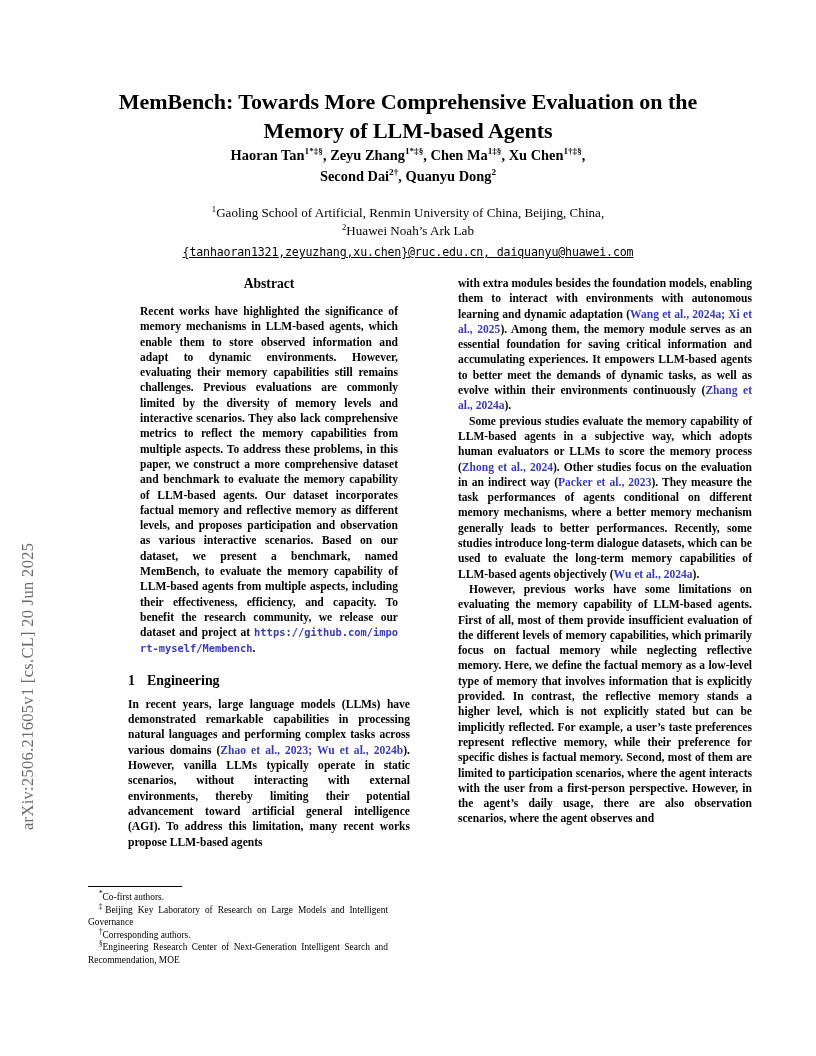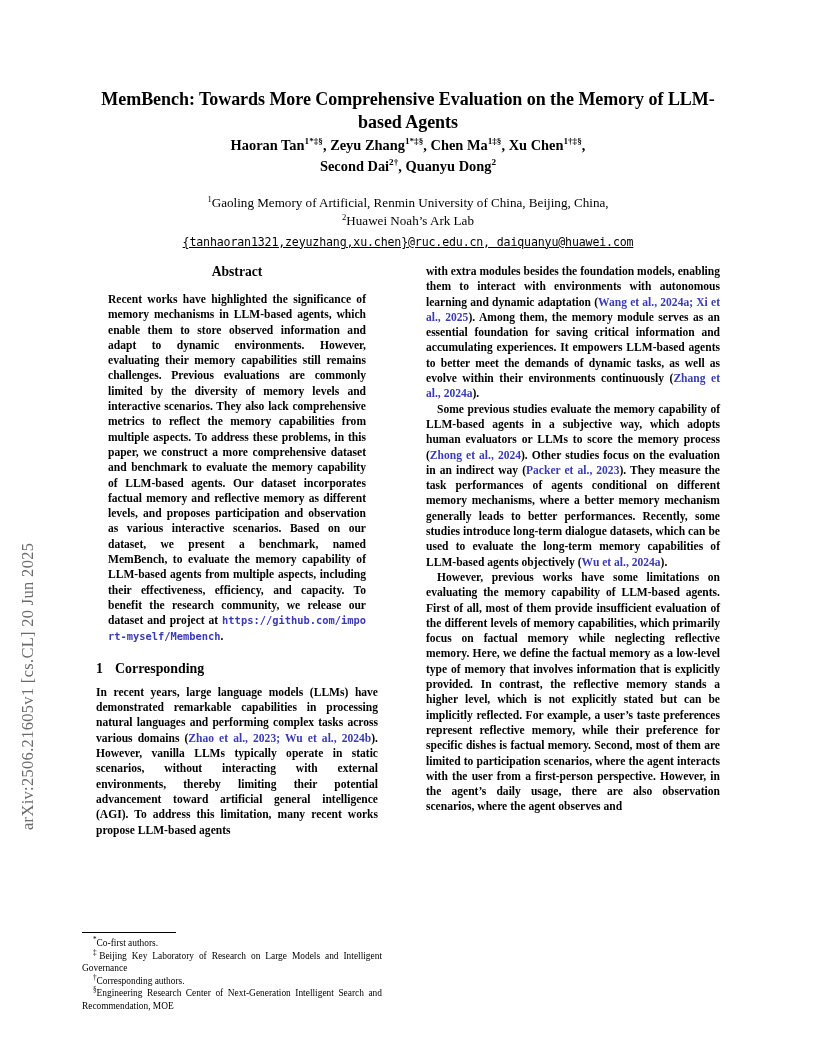--- a/index.html
+++ b/index.html
@@ -49,21 +49,21 @@
 
   
   .title-block {
     position: absolute;
     left: 96px;
     top: 88px;
     width: 624px;
     text-align: center;
   }
   .paper-title {
-    font-size: 18px;
+    font-size: 22px;
     font-weight: bold;
     line-height: 1.30;
     letter-spacing: -0.05px;
     margin: 0;
   }
   .authors {
     font-size: 14.4px;
     font-weight: bold;
     line-height: 1.45;
   }
@@ -87,21 +87,22 @@
     margin-top: 5px;
     font-family: "DejaVu Sans Mono", "Liberation Mono", monospace;
     font-size: 11.6px;
     letter-spacing: -0.15px;
     text-decoration: underline;
   }
 
   
   .col {
     position: absolute;
-    top: 264px;
+    top: 276px;
+    margin-left: 32px;
   }
   .col-left {
     left: 96px;
     width: 282px;
   }
   .col-right {
     left: 426px;
     width: 294px;
   }
 
@@ -143,24 +144,23 @@
   .url {
     font-family: "DejaVu Sans Mono", "Liberation Mono", monospace;
     font-size: 10.4px;
     color: #3a3ab8;
     word-break: break-all;
   }
 
   
   .footnotes {
     position: absolute;
-    left: 82px;
+    left: 88px;
     top: 886px;
     width: 300px;
-    margin-top: 46px;
   }
   .fn-rule {
     width: 94px;
     height: 0;
     border-top: 0.8px solid #000;
     margin: 0 0 4px 0;
   }
   .fn {
     font-size: 9.4px;
     line-height: 1.34;
@@ -193,38 +193,38 @@
       <div>
         <span>Haoran Tan</span><sup>1*‡§</sup><span>, Zeyu Zhang</span><sup>1*‡§</sup><span>, Chen Ma</span><sup>1‡§</sup><span>, Xu Chen</span><sup>1†‡§</sup><span>,</span>
       </div>
       <div>
         <span>Second Dai</span><sup>2†</sup><span>, Quanyu Dong</span><sup>2</sup>
       </div>
     </div>
 
     <div class="affiliations">
       <div>
-        <sup>1</sup><span>Gaoling Memory of Artificial, Renmin University of China, Beijing, China,</span>
+        <sup>1</sup><span>Gaoling School of Artificial, Renmin University of China, Beijing, China,</span>
       </div>
       <div>
         <sup>2</sup><span>Huawei Noah’s Ark Lab</span>
       </div>
       <div class="emails">{tanhaoran1321,zeyuzhang,xu.chen}@ruc.edu.cn, daiquanyu@huawei.com</div>
     </div>
   </div>
 
   <div class="col col-left">
 
     <div class="abstract-wrap">
       <div class="abstract-head">Abstract</div>
       <p class="body-text"><span>Recent works have highlighted the significance of memory mechanisms in LLM-based agents, which enable them to store observed information and adapt to dynamic environments. However, evaluating their memory capabilities still remains challenges. Previous evaluations are commonly limited by the diversity of memory levels and interactive scenarios. They also lack comprehensive metrics to reflect the memory capabilities from multiple aspects. To address these problems, in this paper, we construct a more comprehensive dataset and benchmark to evaluate the memory capability of LLM-based agents. Our dataset incorporates factual memory and reflective memory as different levels, and proposes participation and observation as various interactive scenarios. Based on our dataset, we present a benchmark, named MemBench, to evaluate the memory capability of LLM-based agents from multiple aspects, including their effectiveness, efficiency, and capacity. To benefit the research community, we release our dataset and project at </span><span class="url">https://github.com/import-myself/Membench</span><span>.</span></p>
     </div>
 
     <div class="section-head">
-      <span class="secnum">1</span><span>Corresponding</span>
+      <span class="secnum">1</span><span>Engineering</span>
     </div>
 
     <p class="body-text"><span>In recent years, large language models (LLMs) have demonstrated remarkable capabilities in processing natural languages and performing complex tasks across various domains (</span><span class="ref">Zhao et al., 2023</span><span class="ref">; </span><span class="ref">Wu et al., 2024b</span><span>). However, vanilla LLMs typically operate in static scenarios, without interacting with external environments, thereby limiting their potential advancement toward artificial general intelligence (AGI). To address this limitation, many recent works propose LLM-based agents</span></p>
 
   </div>
 
   <div class="col col-right">
 
     <p class="body-text"><span>with extra modules besides the foundation models, enabling them to interact with environments with autonomous learning and dynamic adaptation (</span><span class="ref">Wang et al., 2024a</span><span class="ref">; </span><span class="ref">Xi et al., 2025</span><span>). Among them, the memory module serves as an essential foundation for saving critical information and accumulating experiences. It empowers LLM-based agents to better meet the demands of dynamic tasks, as well as evolve within their environments continuously (</span><span class="ref">Zhang et al., 2024a</span><span>).</span></p>
 

